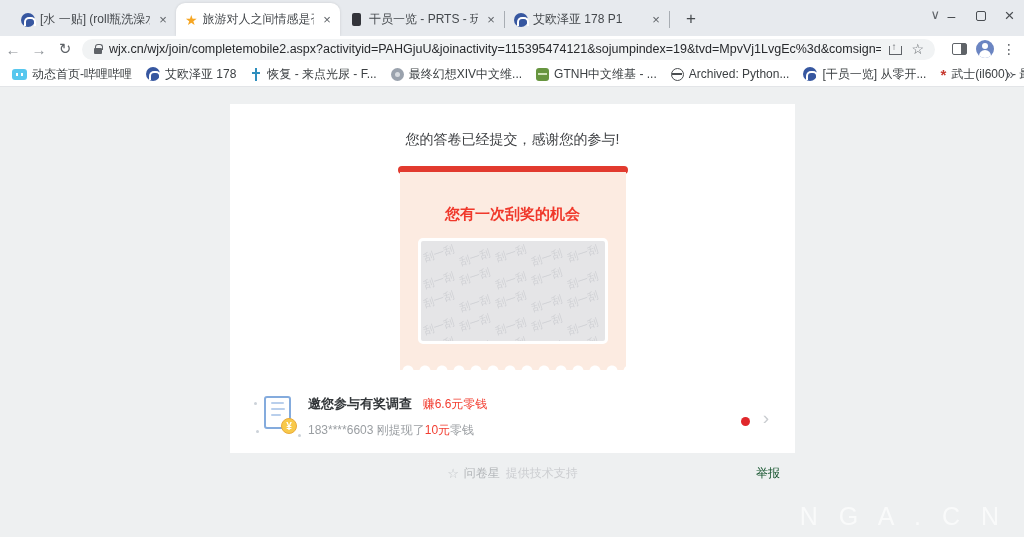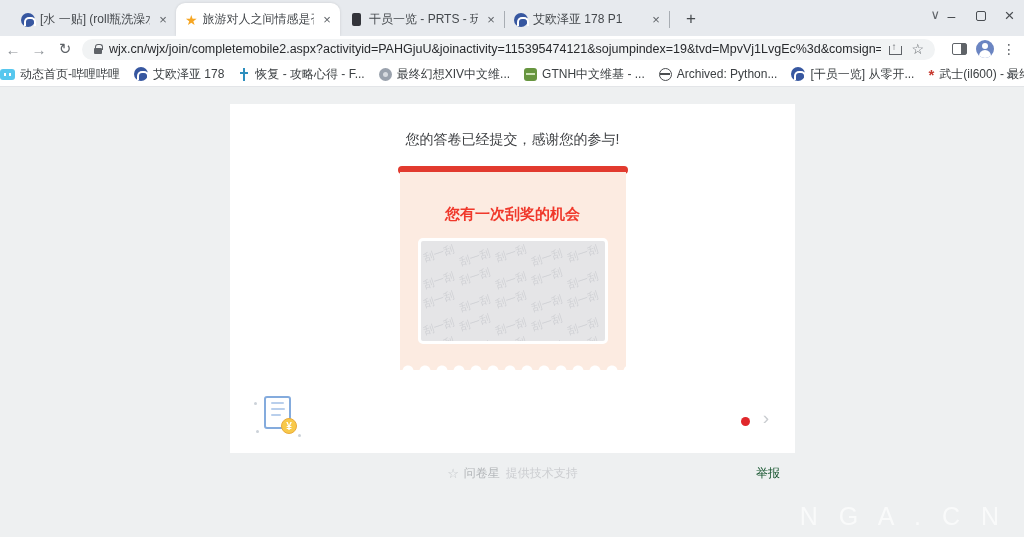--- a/index.html
+++ b/index.html
@@ -57,21 +57,21 @@
             overflow:hidden; margin-right:8px; flex:0 0 auto; }
   .avatar::before { content:""; position:absolute; left:6px; top:3px; width:6px; height:6px;
                     border-radius:50%; background:#fff; }
   .avatar::after { content:""; position:absolute; left:3px; top:10px; width:12px; height:8px;
                    border-radius:6px 6px 0 0; background:#fff; }
   .menu-dots { color:#5f6368; font-size:14px; margin-right:8px; flex:0 0 auto; }
 
   
   .bookmarksbar { position:absolute; top:62px; left:0; width:100%; height:25px; background:#fff;
                   border-bottom:1px solid #e3e5e8; display:flex; align-items:center;
-                  font-size:12px; color:#3c4043; }
+                  padding-left:12px; font-size:12px; color:#3c4043; }
   .bm { display:flex; align-items:center; margin-right:14px; flex:0 0 auto; }
   .bm .lbl { margin-left:5px; white-space:nowrap; }
   .ic-bili { width:15px; height:11px; background:#57c7ee; border-radius:3px; position:relative; }
   .ic-bili::before, .ic-bili::after { content:""; position:absolute; top:4px; width:2px; height:3px; background:#fff; }
   .ic-bili::before { left:4px; } .ic-bili::after { left:9px; }
   .ic-anchor { width:12px; height:13px; position:relative; }
   .ic-anchor::before { content:""; position:absolute; left:5px; top:0; width:2px; height:13px; background:#2f8fbe; }
   .ic-anchor::after { content:""; position:absolute; left:2px; top:4px; width:8px; height:2px; background:#2f8fbe; }
   .ic-ff { width:13px; height:13px; border-radius:50%; background:#9aa2ad; position:relative; }
   .ic-ff::after { content:""; position:absolute; left:4px; top:4px; width:5px; height:5px;
@@ -194,21 +194,21 @@
     <div class="bm">
       <span class="ic-bili"></span>
       <span class="lbl">动态首页-哔哩哔哩</span>
     </div>
     <div class="bm">
       <span class="fav-nga"></span>
       <span class="lbl">艾欧泽亚 178</span>
     </div>
     <div class="bm">
       <span class="ic-anchor"></span>
-      <span class="lbl">恢复 - 攻略心得 - F...</span>
+      <span class="lbl">恢复 - 来点光尿 - F...</span>
     </div>
     <div class="bm">
       <span class="ic-ff"></span>
       <span class="lbl">最终幻想XIV中文维...</span>
     </div>
     <div class="bm">
       <span class="ic-gtnh"></span>
       <span class="lbl">GTNH中文维基 - ...</span>
     </div>
     <div class="bm">
@@ -272,20 +272,29 @@
       <div class="invite">
         <span class="sparkle sp1"></span>
         <span class="sparkle sp2"></span>
         <span class="sparkle sp3"></span>
         <div class="doc">
           <div class="dline"></div>
           <div class="dline l2"></div>
           <div class="dline l3"></div>
           <div class="coin">¥</div>
         </div>
+        <div class="invite-text">
+          <div class="invite-line1">
+            <span>邀您参与有奖调查</span>
+            <span class="invite-badge">赚6.6元零钱</span>
+          </div>
+          <div class="invite-line2">
+            <span>183****6603 刚提现了</span><span class="invite-amount">10元</span><span>零钱</span>
+          </div>
+        </div>
         <span class="invite-dot"></span>
         <span class="invite-chevron">›</span>
       </div>
     </div>
 
     <div class="pagefooter">
       <span class="pf-star">☆</span>
       <span class="pf-brand">问卷星</span>
       <span class="pf-support">提供技术支持</span>
       <span class="pf-report">举报</span>

